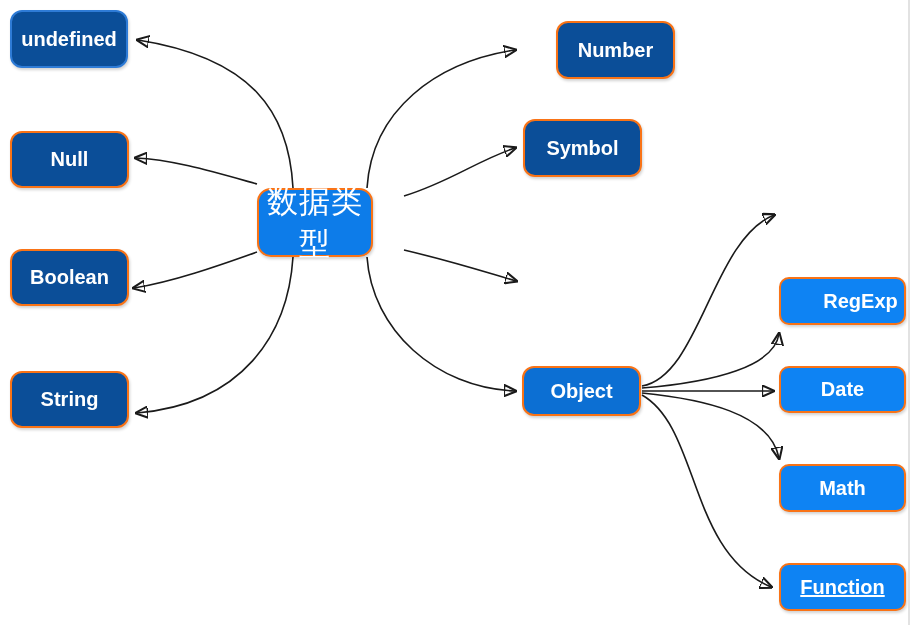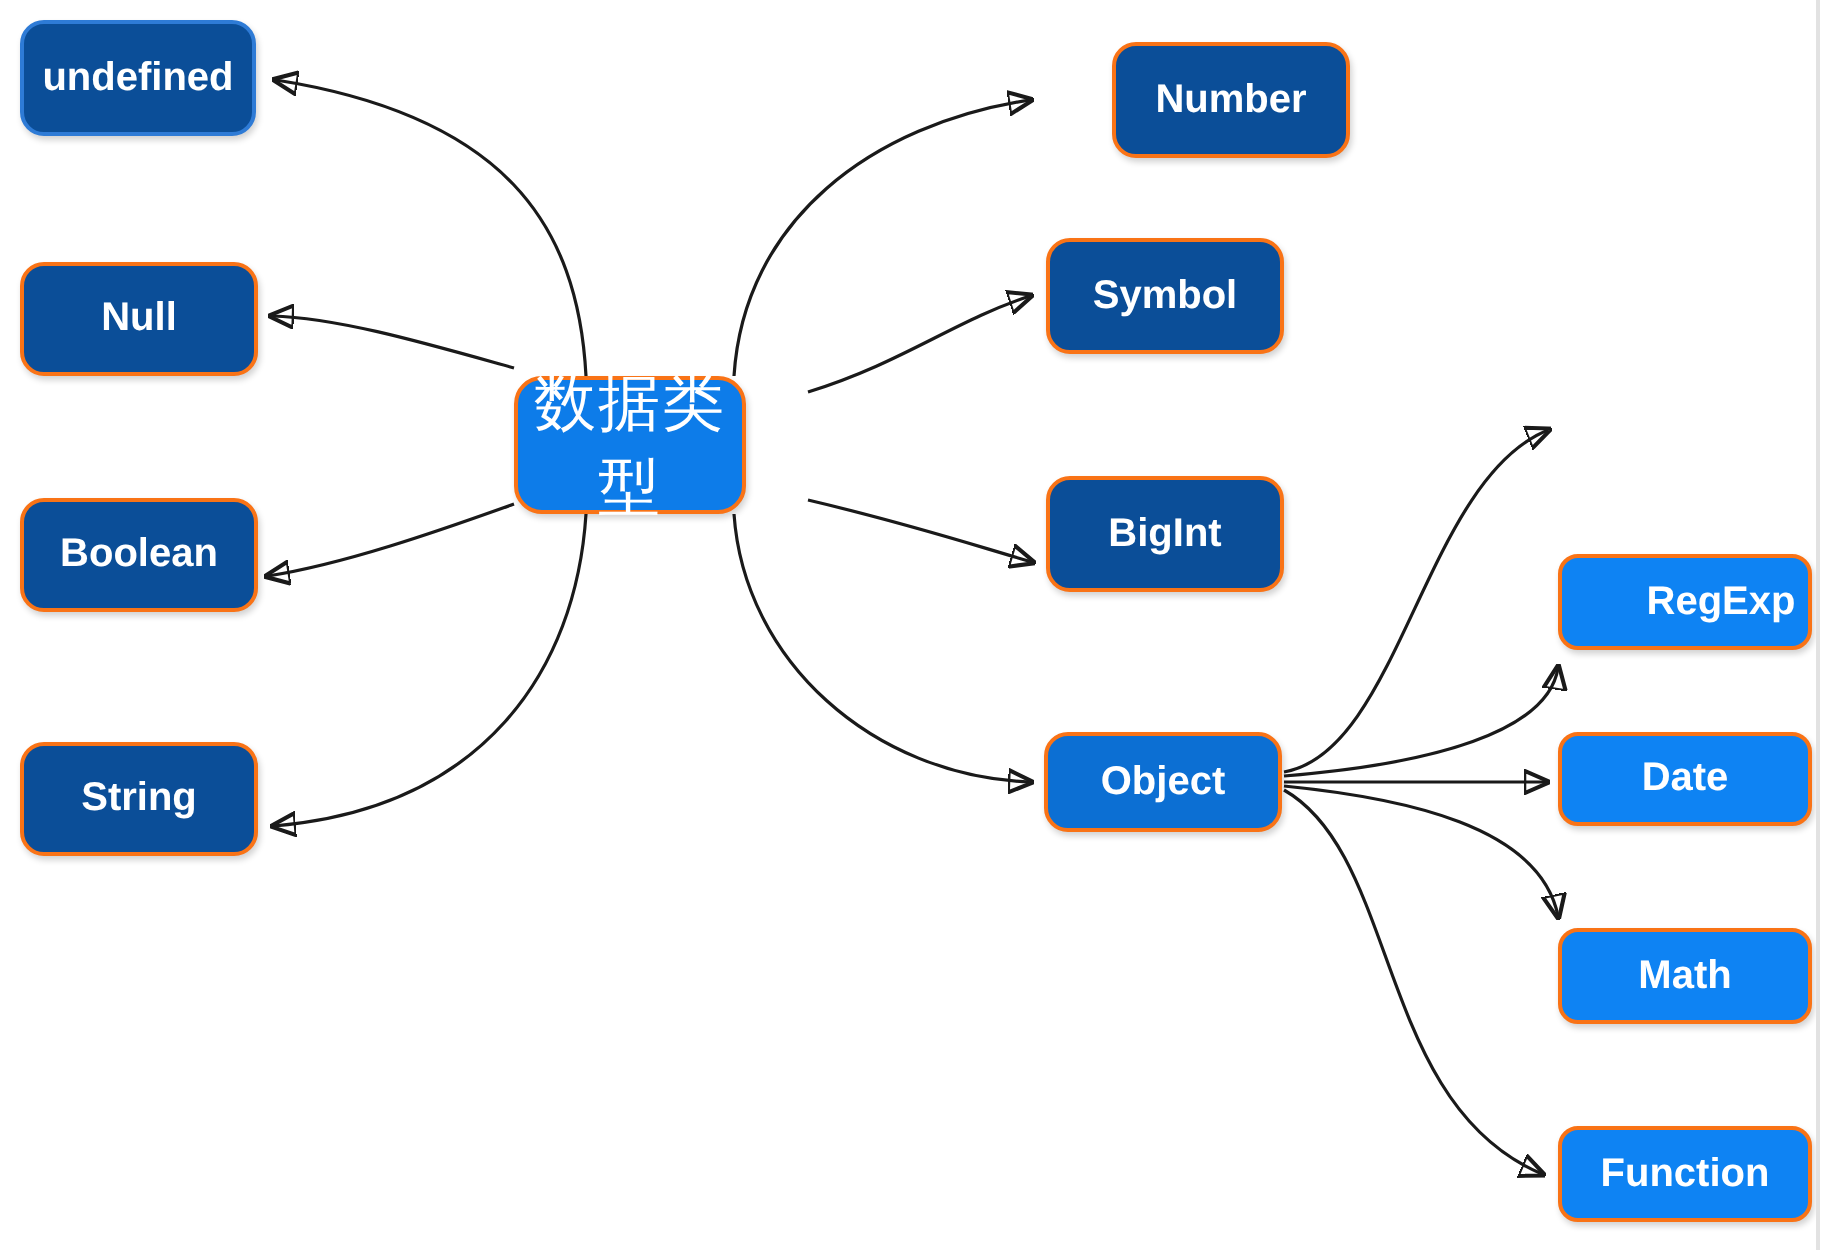--- a/index.html
+++ b/index.html
@@ -29,21 +29,21 @@
   #n-string{left:10px;top:371px;width:119px;height:57px;}
   #n-root{left:257px;top:188px;width:116px;height:69px;}
   #n-number{left:523px;top:21px;width:119px;height:58px;margin-left:33px;}
   #n-symbol{left:523px;top:119px;width:119px;height:58px;}
   #n-bigint{left:523px;top:238px;width:119px;height:58px;}
   #n-object{left:522px;top:366px;width:119px;height:50px;}
   #n-array{left:779px;top:189px;width:127px;height:48px;}
   #n-regexp{left:779px;top:277px;width:127px;height:48px;padding-left:36px;}
   #n-date{left:779px;top:366px;width:127px;height:47px;}
   #n-math{left:779px;top:464px;width:127px;height:48px;}
-  #n-function{left:779px;top:563px;width:127px;height:48px;}
+  #n-function{left:779px;top:563px;width:127px;height:48px;text-decoration:underline;}
   .divider{position:absolute;left:908px;top:0;width:2px;height:625px;background:#e2e2e2;}
 </style>
 </head>
 <body>
 
 <div class="canvas">
 
   <svg class="edges" width="919" height="625" viewBox="0 0 919 625" xmlns="http://www.w3.org/2000/svg">
     <defs>
       <marker id="arrow" viewBox="0 0 10 10" refX="8.5" refY="5" markerWidth="8" markerHeight="8" orient="auto">
@@ -67,21 +67,20 @@
 
   <div class="node dark selected" id="n-undefined">undefined</div>
   <div class="node dark" id="n-boolean">Boolean</div>
   <div class="node dark" id="n-null">Null</div>
   <div class="node dark" id="n-string">String</div>
 
   <div class="node rootnode" id="n-root">数据类型</div>
 
   <div class="node dark" id="n-number">Number</div>
   <div class="node dark" id="n-symbol">Symbol</div>
-  <div class="node dark" id="n-bigint">BigInt</div>
   <div class="node objectnode" id="n-object">Object</div>
 
   <div class="node leaf" id="n-regexp">RegExp</div>
   <div class="node leaf" id="n-date">Date</div>
   <div class="node leaf" id="n-math">Math</div>
   <div class="node leaf" id="n-function">Function</div>
 
   <div class="divider"></div>
 </div>
 

